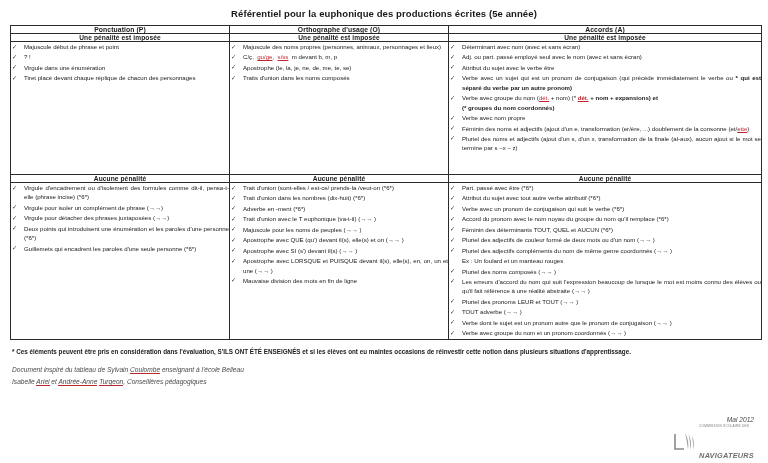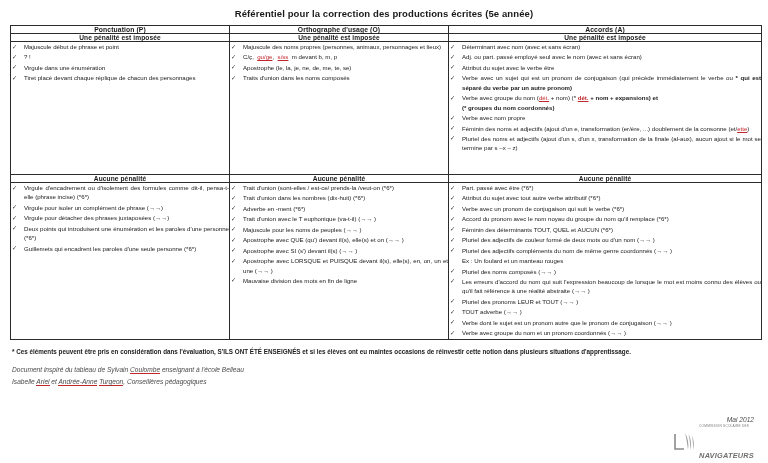--- a/index.html
+++ b/index.html
@@ -161,21 +161,21 @@
     white-space: nowrap;
     margin-top: 23px;
   }
 </style>
 </head>
 <body>
 
 <div class="page">
 
   <div class="doc-title">
-    <span>Référentiel pour la correction des productions écrites (5e année)</span>
+    <span>Référentiel pour la euphonique des productions écrites (5e année)</span>
   </div>
 
   <table class="grid">
     <tbody>
         <tr>
       <th class="colhead col-p">Ponctuation (P)</th>
       <th class="colhead col-o">Orthographe d'usage (O)</th>
       <th class="colhead col-a">Accords (A)</th>
     </tr>
     <tr>

